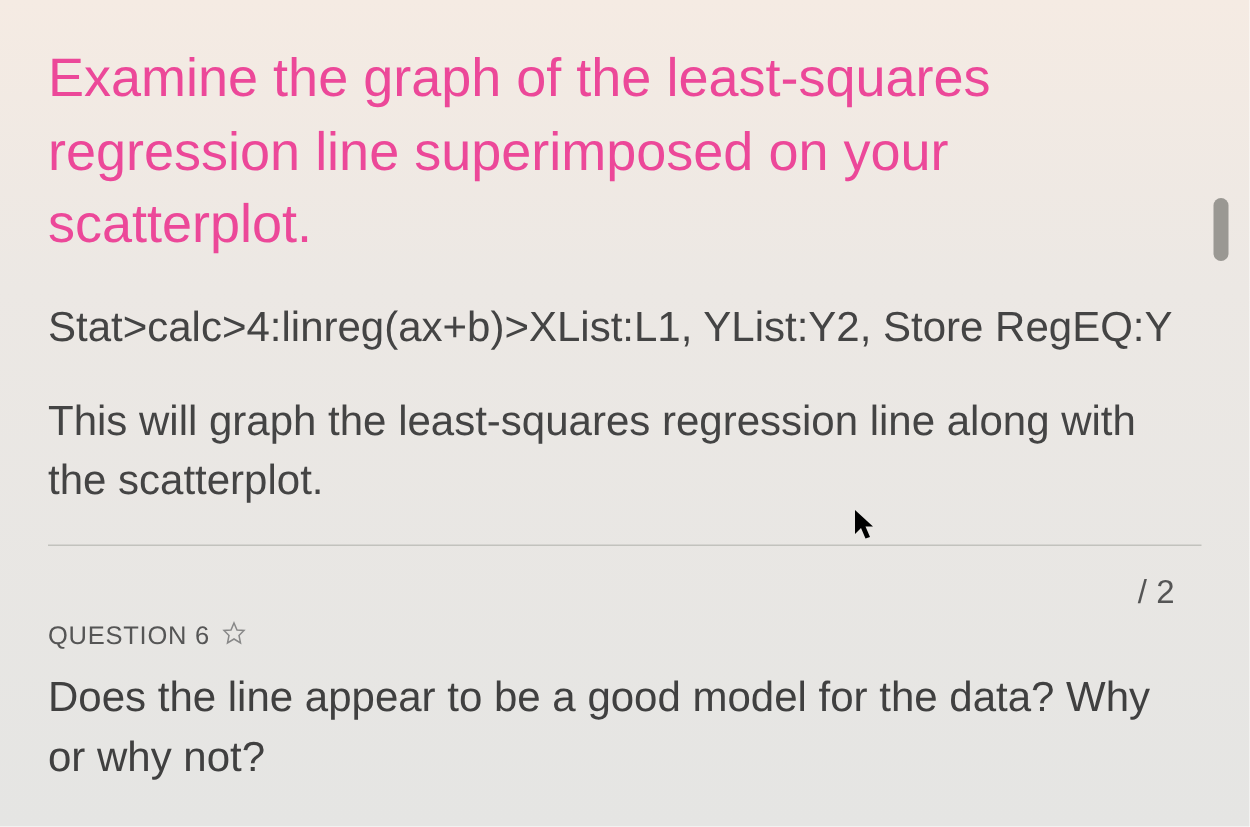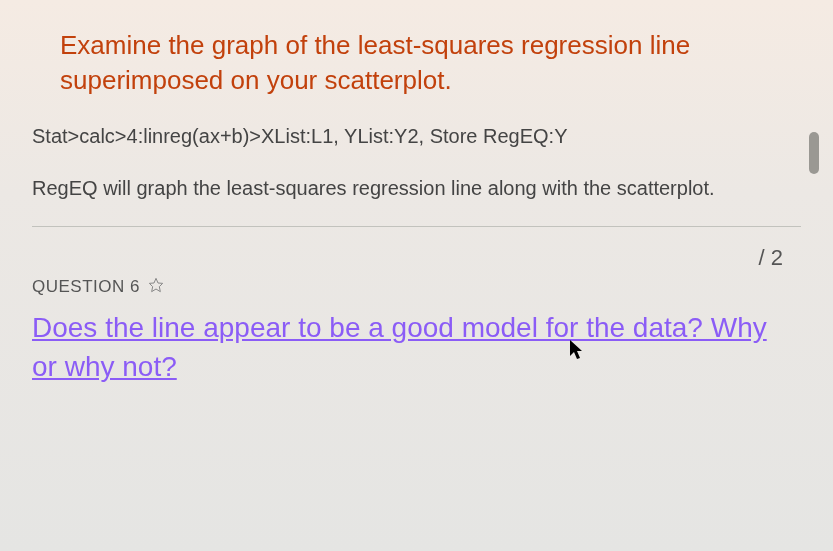--- a/index.html
+++ b/index.html
@@ -11,30 +11,29 @@
       width: 833px;
       height: 551px;
       background: linear-gradient(180deg, #f5ebe3 0%, #ece8e4 35%, #e5e5e3 100%);
       font-family: -apple-system, BlinkMacSystemFont, "Segoe UI", Arial, sans-serif;
       padding: 28px 32px 20px 32px;
       color: #3a3a3a;
       position: relative;
       overflow: hidden;
     }
     .heading {
-      font-size: 26px;
+      font-size: 36px;
       font-weight: 500;
       line-height: 1.35;
-      color: #c2410c;
+      color: #ec4899;
       margin-bottom: 22px;
       max-width: 680px;
-      margin-left: 28px;
     }
     .instruction {
-      font-size: 20px;
+      font-size: 28px;
       color: #444;
       margin-bottom: 20px;
       line-height: 1.4;
       margin-top: 24px;
     }
     .divider {
       border: none;
       border-top: 1px solid #c2c2bd;
       margin: 24px 0 18px 0;
     }
@@ -57,23 +56,22 @@
     .star-icon svg {
       width: 16px;
       height: 16px;
       stroke: #888;
       fill: none;
       stroke-width: 1.5;
     }
     .question-text {
       font-size: 28px;
       line-height: 1.4;
-      color: #8b5cf6;
+      color: #404040;
       max-width: 760px;
-      text-decoration: underline;
     }
     .cursor {
       position: absolute;
       top: 340px;
       left: 570px;
       font-size: 20px;
       color: #000;
       pointer-events: none;
     }
     .scroll-thumb {
@@ -85,21 +83,21 @@
       background: #9a9893;
       border-radius: 5px;
     }
   </style>
 </head>
 <body>
 
 <div class="section">
   <h2 class="heading">Examine the graph of the least-squares regression line superimposed on your scatterplot.</h2>
   <p class="instruction">Stat&gt;calc&gt;4:linreg(ax+b)&gt;XList:L1, YList:Y2, Store RegEQ:Y</p>
-  <p class="instruction">RegEQ will graph the least-squares regression line along with the scatterplot.</p>
+  <p class="instruction">This will graph the least-squares regression line along with the scatterplot.</p>
 </div>
 
 <hr class="divider">
 
 <div class="points">/ 2</div>
 
 <div class="question-label">
   <span>QUESTION 6</span>
   <span class="star-icon">
     <svg viewBox="0 0 24 24">

